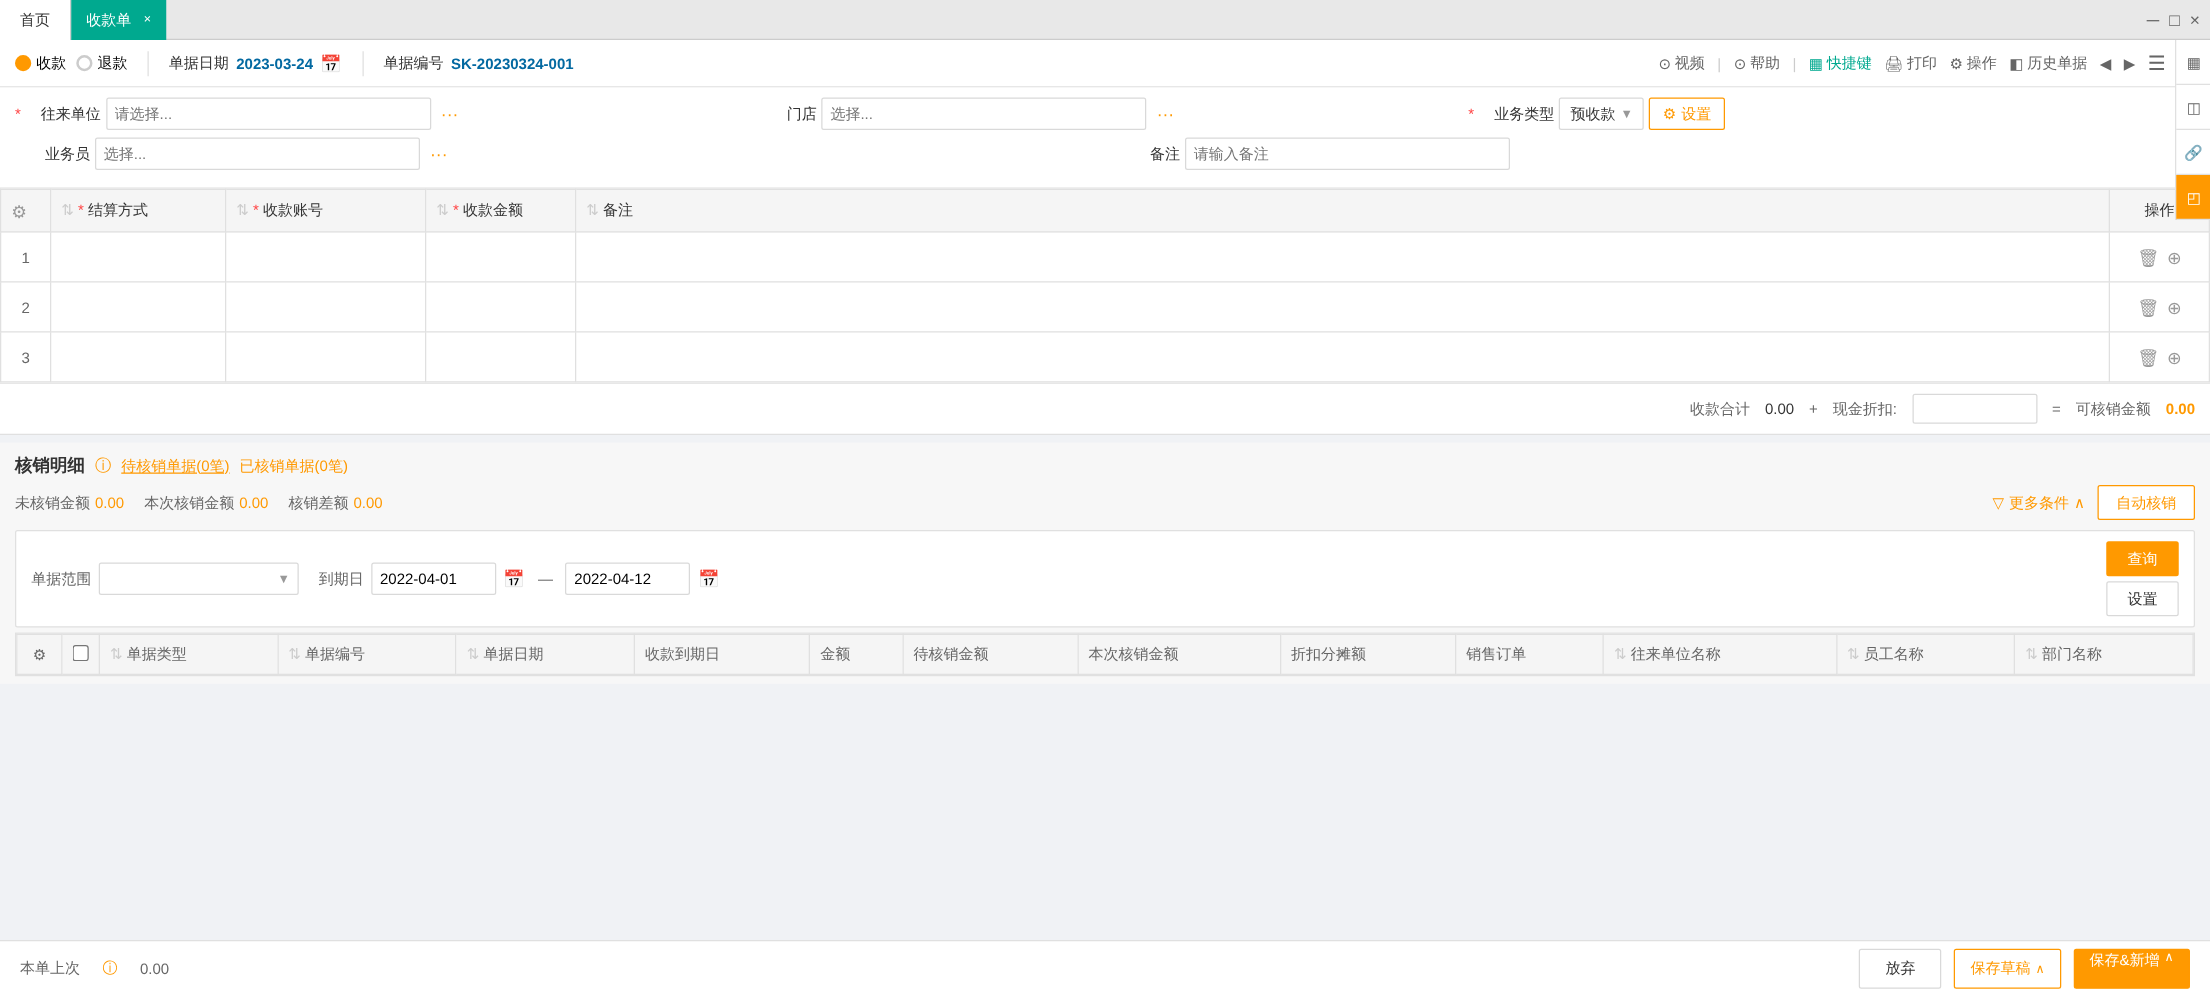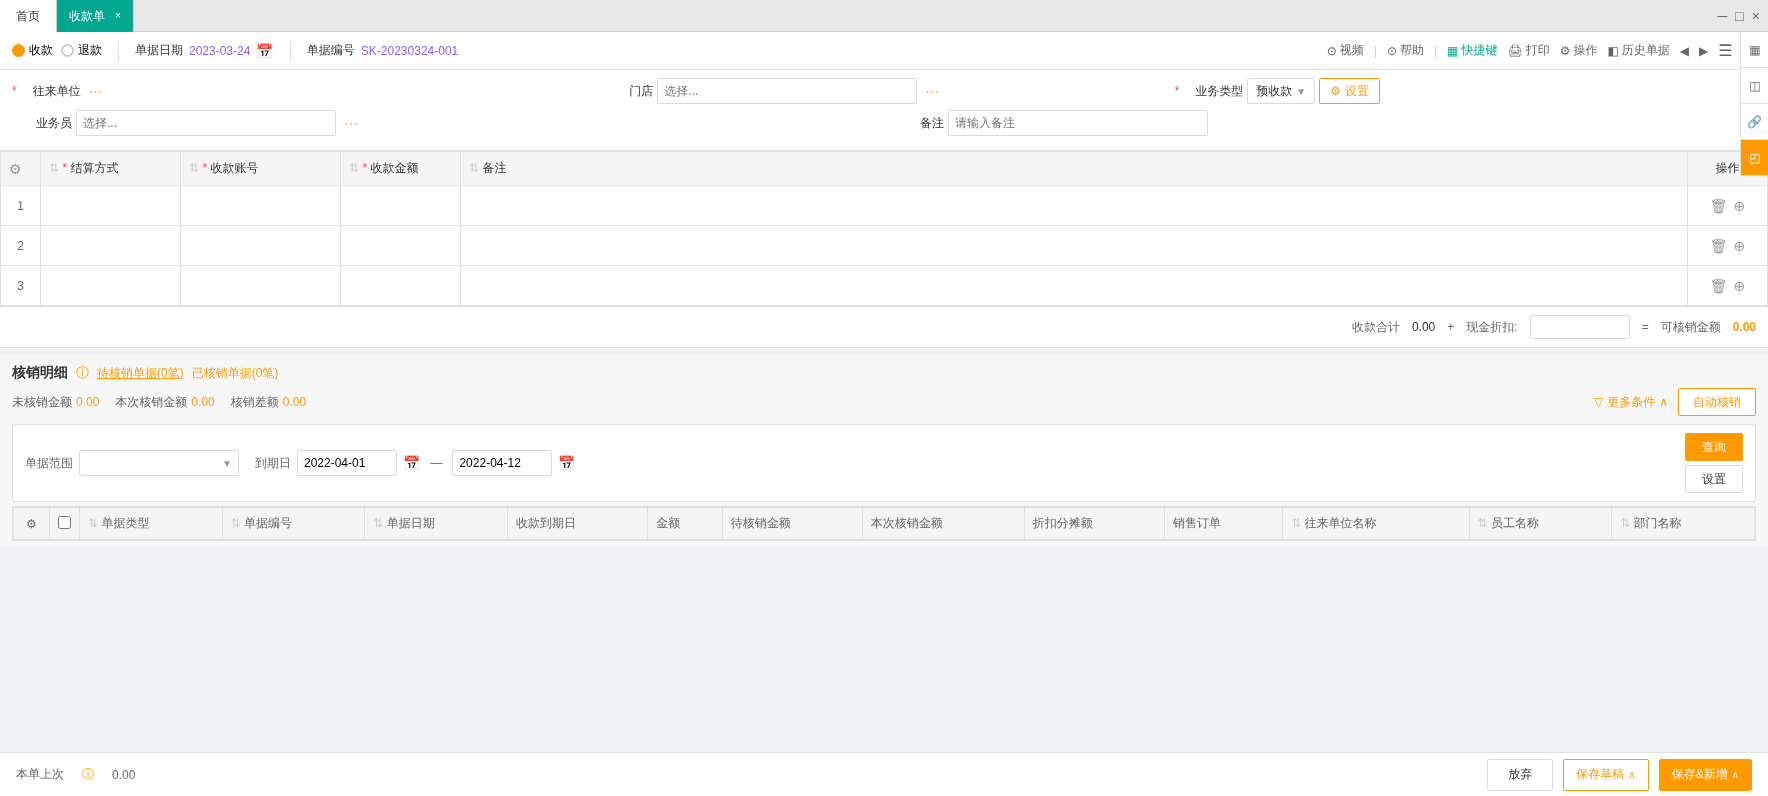--- a/index.html
+++ b/index.html
@@ -23,21 +23,21 @@
     .toolbar {
       background: #fff; display: flex; align-items: center; padding: 0 12px; height: 38px; border-bottom: 1px solid #e0e0e0; gap: 16px;
     }
     .radio-group { display: flex; align-items: center; gap: 8px; text-align: center; }
     .radio-item { display: flex; align-items: center; gap: 4px; cursor: pointer; }
     .radio-dot { width: 13px; height: 13px; border-radius: 50%; border: 2px solid #f90; background: #f90; }
     .radio-empty { width: 13px; height: 13px; border-radius: 50%; border: 2px solid #ccc; background: #fff; }
     .toolbar-divider { width: 1px; height: 20px; background: #e0e0e0; }
     .toolbar-field { display: flex; align-items: center; gap: 6px; color: #333; }
     .toolbar-field .label { color: #333; white-space: nowrap; }
-    .toolbar-field .value { color: #8b5cf6; font-weight: normal; }
+    .toolbar-field .value { color: #0369a1; font-weight: bold; }
     .toolbar-field .icon-btn { color: #f90; cursor: pointer; font-size: 14px; }
     .toolbar-right { margin-left: auto; display: flex; align-items: center; gap: 10px; }
     .toolbar-right .action-link { color: #666; cursor: pointer; display: flex; align-items: center; gap: 3px; white-space: nowrap; }
     .toolbar-right .action-link.highlight { color: #00a98f; }
 
     
     .form-area {
       background: #fff; padding: 8px 12px; border-bottom: 1px solid #e0e0e0;
     }
     .form-row { display: flex; align-items: center; gap: 0; margin-bottom: 6px; }
@@ -115,21 +115,21 @@
 
     
     .footer {
       background: #fff; display: flex; align-items: center; padding: 0 16px; height: 44px; border-top: 1px solid #e0e0e0; position: fixed; bottom: 0; left: 0; right: 0;
     }
     .footer-left { display: flex; align-items: center; gap: 18px; color: #666; }
     .footer-right { margin-left: auto; display: flex; align-items: center; gap: 10px; }
     .btn-abandon { background: #fff; border: 1px solid #d9d9d9; color: #333; border-radius: 2px; padding: 6px 20px; height: 32px; cursor: pointer; font-size: 12px; }
     .btn-draft { background: #fff; border: 1px solid #f90; color: #f90; border-radius: 2px; padding: 0 12px; height: 32px; cursor: pointer; font-size: 12px; display: flex; align-items: center; gap: 4px; }
     .btn-draft .arrow { font-size: 10px; }
-    .btn-save-new { background: #f90; border: 1px solid #f90; color: #fff; border-radius: 2px; padding: 0 12px; height: 32px; cursor: pointer; font-size: 12px; display: flex; align-items: center; gap: 4px; }
+    .btn-save-new { background: #f90; border: 1px solid #f90; color: #fff; border-radius: 2px; padding: 0 12px; height: 32px; cursor: pointer; font-size: 12px; display: flex; align-items: flex-start; gap: 4px; }
     .btn-save-new .arrow { font-size: 10px; }
 
     
     .right-panel {
       position: fixed; right: 0; top: 32px; width: 28px; display: flex; flex-direction: column; gap: 0; background: #fff; border-left: 1px solid #e0e0e0;
     }
     .right-panel-btn {
       width: 28px; height: 36px; display: flex; align-items: center; justify-content: center; cursor: pointer; border-bottom: 1px solid #e0e0e0; color: #666; font-size: 14px;
     }
     .right-panel-btn.active { background: #f90; color: #fff; }
@@ -204,20 +204,21 @@
     <span style="color:#666;cursor:pointer;font-size:16px">☰</span>
     <span style="color:#f90;cursor:pointer;font-size:16px">⊞</span>
   </div>
 </div>
 
 <div class="form-area">
   <div class="form-row">
     <div class="form-field" style="flex:2">
       <span class="req">*</span>
       <span class="field-label">往来单位</span>
+      <input class="field-input" type="text" style="max-width: 260px;" placeholder="请选择...">
       <span class="field-more">···</span>
     </div>
     <div class="form-field" style="flex:2">
       <span class="field-label">门店</span>
       <input class="field-input" type="text" style="max-width: 260px;" placeholder="选择...">
       <span class="field-more">···</span>
     </div>
     <div class="form-field" style="flex:2">
       <span class="req">*</span>
       <span class="field-label">业务类型</span>

